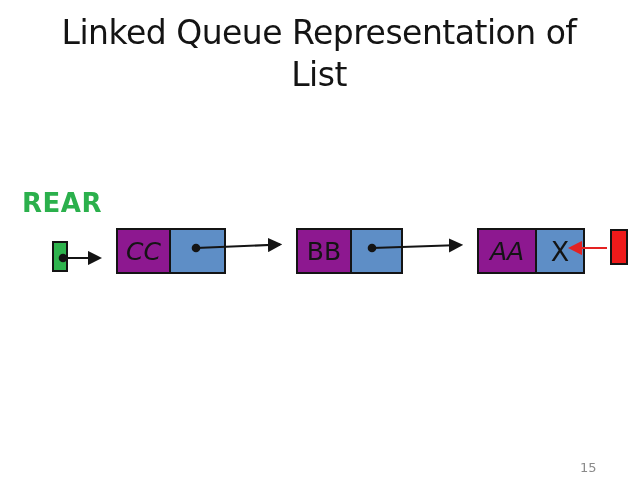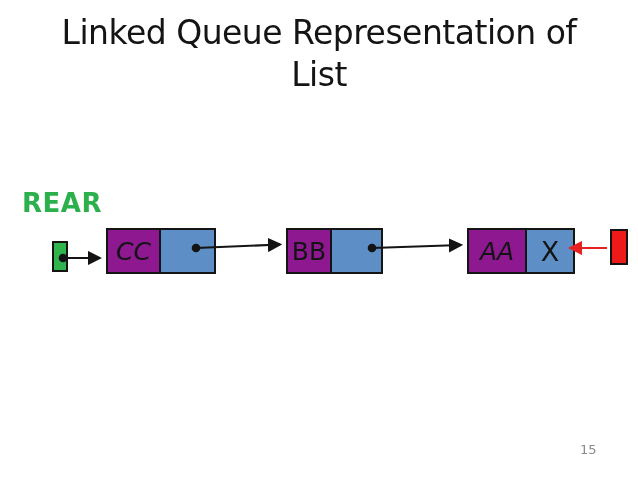--- a/index.html
+++ b/index.html
@@ -41,56 +41,57 @@
   .ptr-box{
     position:absolute;
     border:2px solid var(--ink);
   }
   .front-ptr{left:52px;top:241px;width:16px;height:31px;background:var(--front-fill);}
   .rear-ptr{left:610px;top:229px;width:18px;height:36px;background:var(--rear-fill);}
   .node{
     position:absolute;
     top:228px;
     display:flex;
+    margin-left:10px;
   }
   .node-cc{left:106px;}
   .node-bb{left:286px;}
   .node-aa{left:467px;}
   .cell{
     height:46px;
     border:2px solid var(--ink);
     display:flex;
     align-items:center;
     justify-content:center;
     color:var(--ink);
     font-size:25px;
     line-height:1;
   }
   .cell.next{margin-left:-2px;background:var(--cell-next);}
   .cell.data{background:var(--cell-data);}
   .node-cc .data{width:55px;}
   .node-cc .next{width:57px;}
-  .node-bb .data{width:46px;}
+  .node-bb .data{width:56px;}
   .node-bb .next{width:53px;}
   .node-aa .data{width:60px;}
   .node-aa .next{width:50px;font-size:27px;}
   .em{font-style:italic;}
   .overlay{
     position:absolute;
     left:0;top:0;width:638px;height:479px;
     pointer-events:none;
   }
   .ln{stroke:var(--ink);stroke-width:2.2;fill:none;}
   .ln-red{stroke:var(--rear-accent);stroke-width:2.2;fill:none;}
   .dot{fill:var(--ink);}
   .mk-black{fill:var(--ink);}
   .mk-red{fill:var(--rear-accent);}
   .page-number{
     position:absolute;
-    left:580px;top:442px;
+    left:580px;top:460px;
     font-size:13px;
     color:var(--page-gray);
   }
 </style>
 </head>
 <body>
 
 <div class="slide">
 
   <div class="title">

